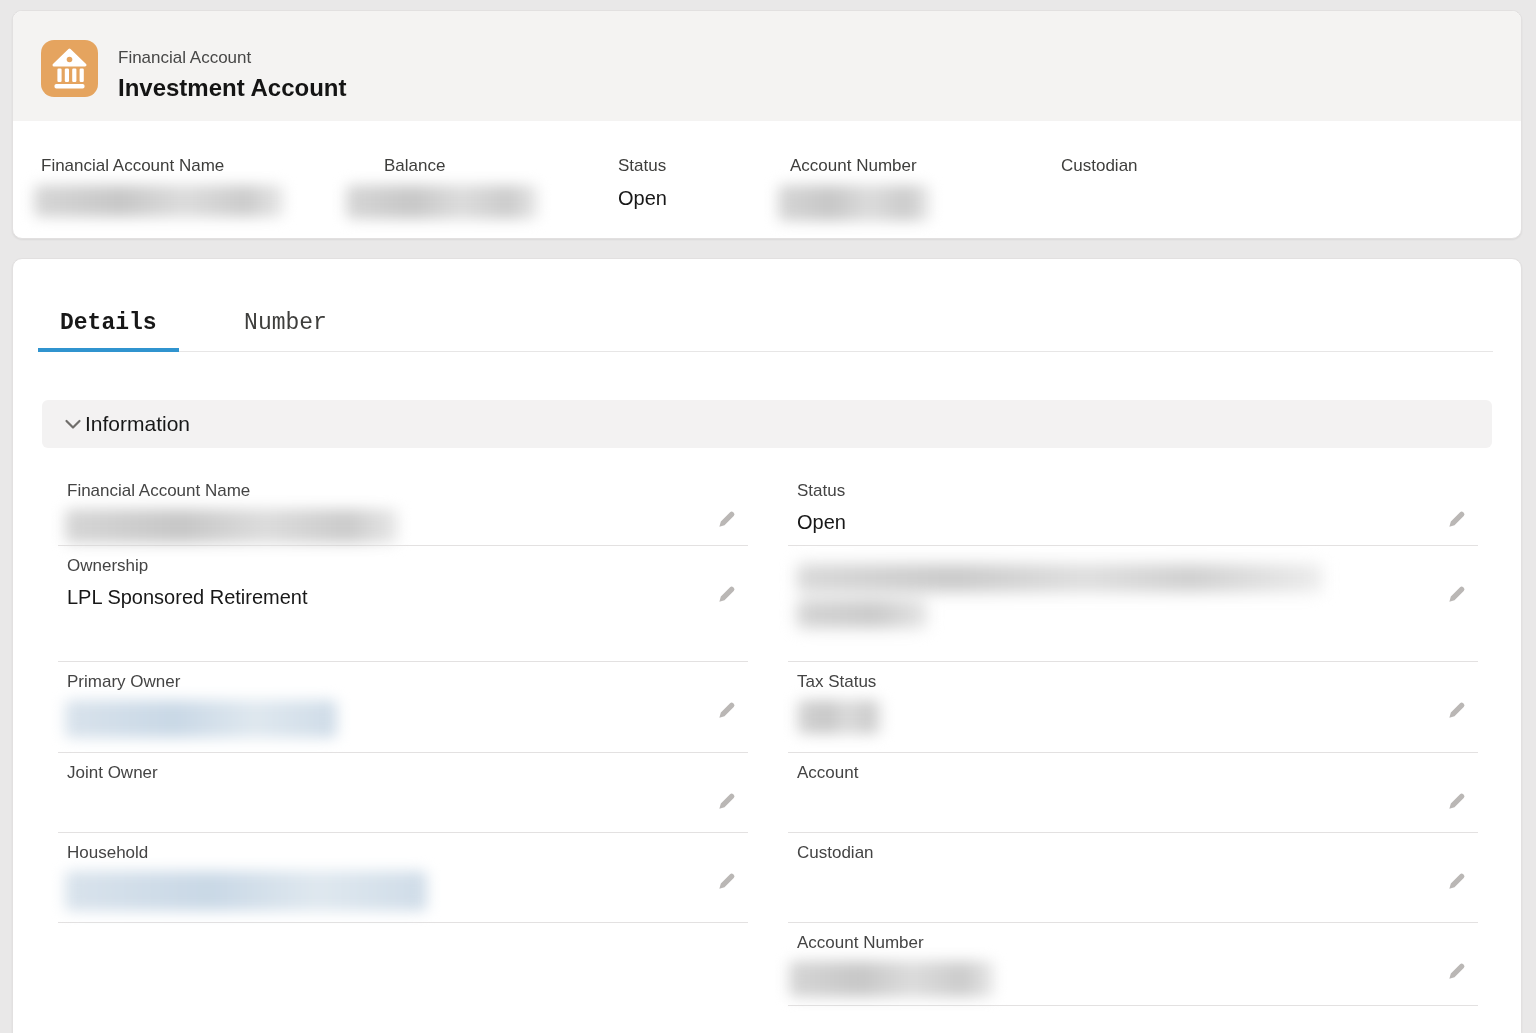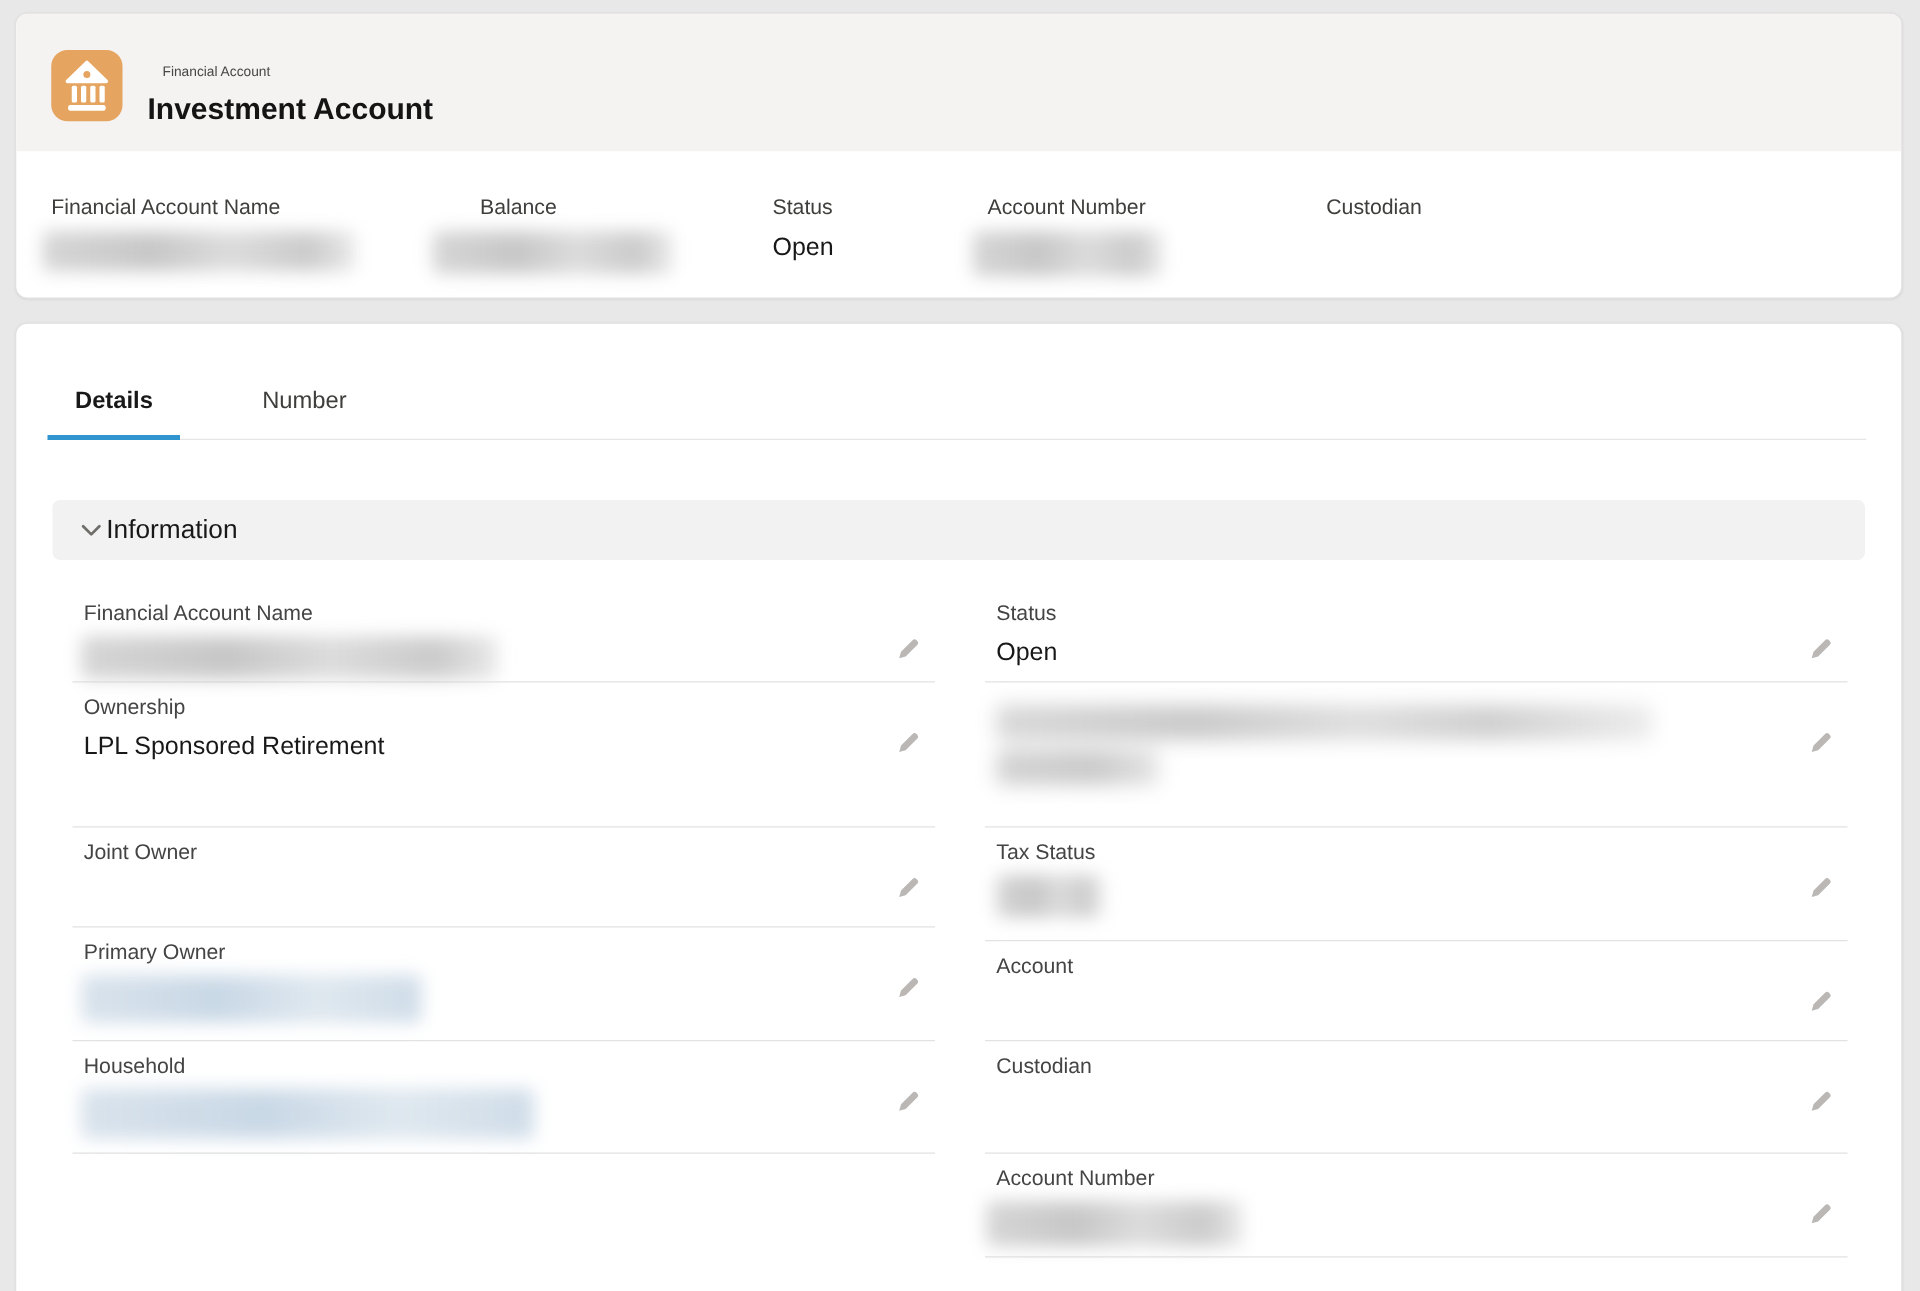--- a/index.html
+++ b/index.html
@@ -26,21 +26,21 @@
     background: #f4f3f2;
   }
   .entity-icon {
     position: absolute; left: 28px; top: 29px;
     width: 57px; height: 57px; border-radius: 13px;
     background: #e5a45f;
   }
   .entity-icon svg { position: absolute; left: 0; top: 0; }
   .entity-label {
     position: absolute; left: 105px; top: 37px;
-    font-size: 11px; color: #474747; line-height: 20px; margin-left: 12px;
+    font-size: 17px; color: #474747; line-height: 20px;
   }
   .record-title {
     position: absolute; left: 105px; top: 61px;
     font-size: 24px; font-weight: bold; color: #141414; line-height: 32px;
   }
   .hl-field { position: absolute; top: 145px; }
   .hl-label { font-size: 17px; color: #3e3e3c; line-height: 20px; }
   .hl-value { margin-top: 9px; font-size: 20px; color: #181818; line-height: 26px; }
   
   .redact {
@@ -51,21 +51,21 @@
   .redact.link  { background: linear-gradient(90deg,#d9e3ec 0%,#c9d8e6 40%,#dfe8ef 70%,#cfdce8 100%); }
   
   #card-main { top: 258px; height: 790px; overflow: hidden; }
   .tabs {
     position: absolute; left: 25px; right: 28px; top: 45px; height: 48px;
     border-bottom: 1px solid #e7e6e6;
   }
   .tab {
     display: inline-block; vertical-align: top;
     height: 48px; padding: 6px 22px 0;
-    font-size: 19px; color: #3e3e3c; cursor: pointer;
+    font-size: 23px; color: #3e3e3c; cursor: pointer; font-family: Liberation Mono, monospace;
   }
   .tab.active {
     font-weight: bold; color: #181818;
     border-bottom: 4px solid #3094cf;
   }
   .tab + .tab { margin-left: 39px; }
   .section-header {
     position: absolute; left: 29px; top: 141px; width: 1450px; height: 48px;
     background: #f3f2f2; border-radius: 6px;
     display: flex; align-items: center; cursor: pointer;
@@ -202,37 +202,37 @@
       <div class="f-value">LPL Sponsored Retirement</div>
       <button class="edit-btn">
         <span>
           <svg width="21" height="21" viewBox="0 0 20 20">
               <path d="M13.4 3.1 a2.1 2.1 0 0 1 3 0 l0.5 0.5 a2.1 2.1 0 0 1 0 3 L8.1 15.4 3.2 16.8 4.6 11.9 Z" fill="#bab7b5"></path>
             </svg>
         </span>
       </button>
     </div>
 
+    <div class="field h-r3">
+      <div class="f-label">Primary Owner</div>
+      <div class="f-value">
+        <div class="redact link rd-po"></div>
+      </div>
+      <button class="edit-btn">
+        <span>
+          <svg width="21" height="21" viewBox="0 0 20 20">
+              <path d="M13.4 3.1 a2.1 2.1 0 0 1 3 0 l0.5 0.5 a2.1 2.1 0 0 1 0 3 L8.1 15.4 3.2 16.8 4.6 11.9 Z" fill="#bab7b5"></path>
+            </svg>
+        </span>
+      </button>
+    </div>
+
     <div class="field h-r4">
       <div class="f-label">Joint Owner</div>
       <div class="f-value"></div>
-      <button class="edit-btn">
-        <span>
-          <svg width="21" height="21" viewBox="0 0 20 20">
-              <path d="M13.4 3.1 a2.1 2.1 0 0 1 3 0 l0.5 0.5 a2.1 2.1 0 0 1 0 3 L8.1 15.4 3.2 16.8 4.6 11.9 Z" fill="#bab7b5"></path>
-            </svg>
-        </span>
-      </button>
-    </div>
-
-    <div class="field h-r3">
-      <div class="f-label">Primary Owner</div>
-      <div class="f-value">
-        <div class="redact link rd-po"></div>
-      </div>
       <button class="edit-btn">
         <span>
           <svg width="21" height="21" viewBox="0 0 20 20">
               <path d="M13.4 3.1 a2.1 2.1 0 0 1 3 0 l0.5 0.5 a2.1 2.1 0 0 1 0 3 L8.1 15.4 3.2 16.8 4.6 11.9 Z" fill="#bab7b5"></path>
             </svg>
         </span>
       </button>
     </div>
 
     <div class="field h-r5">

